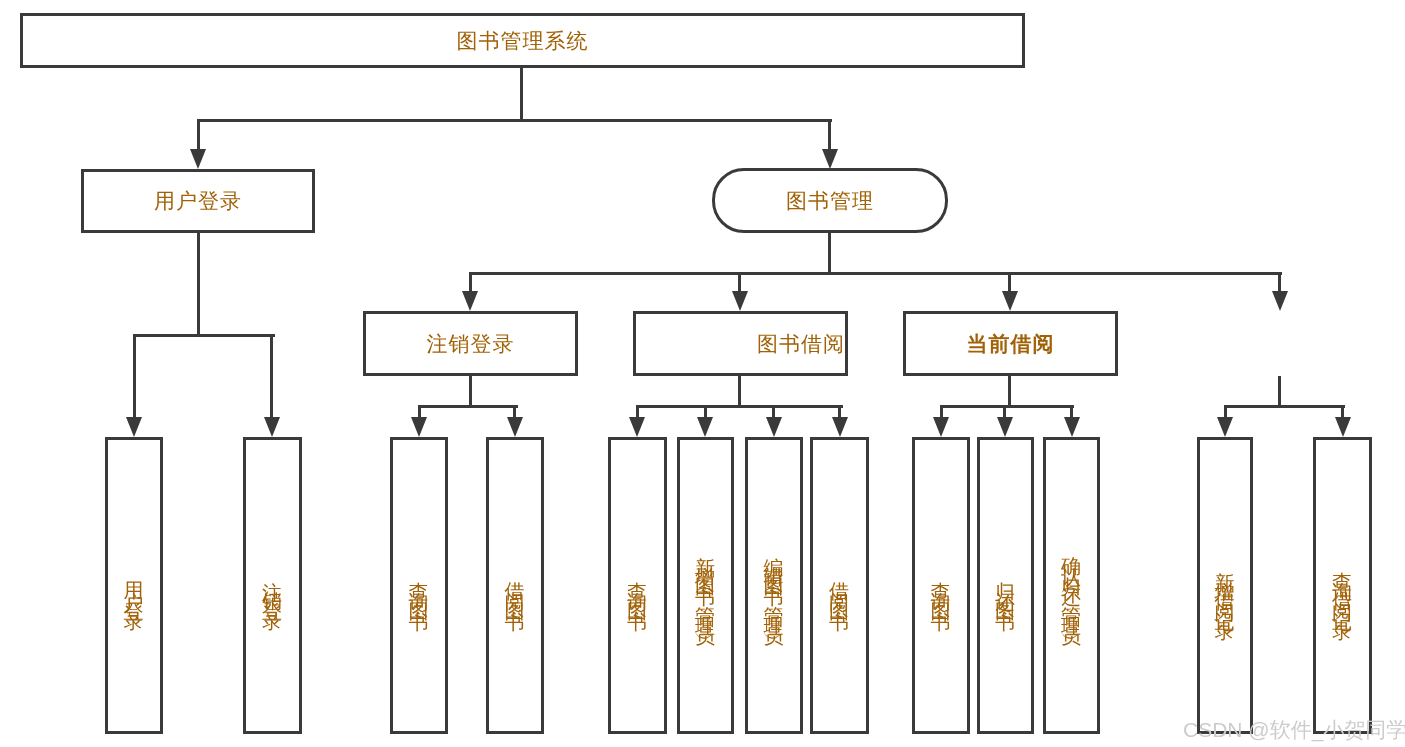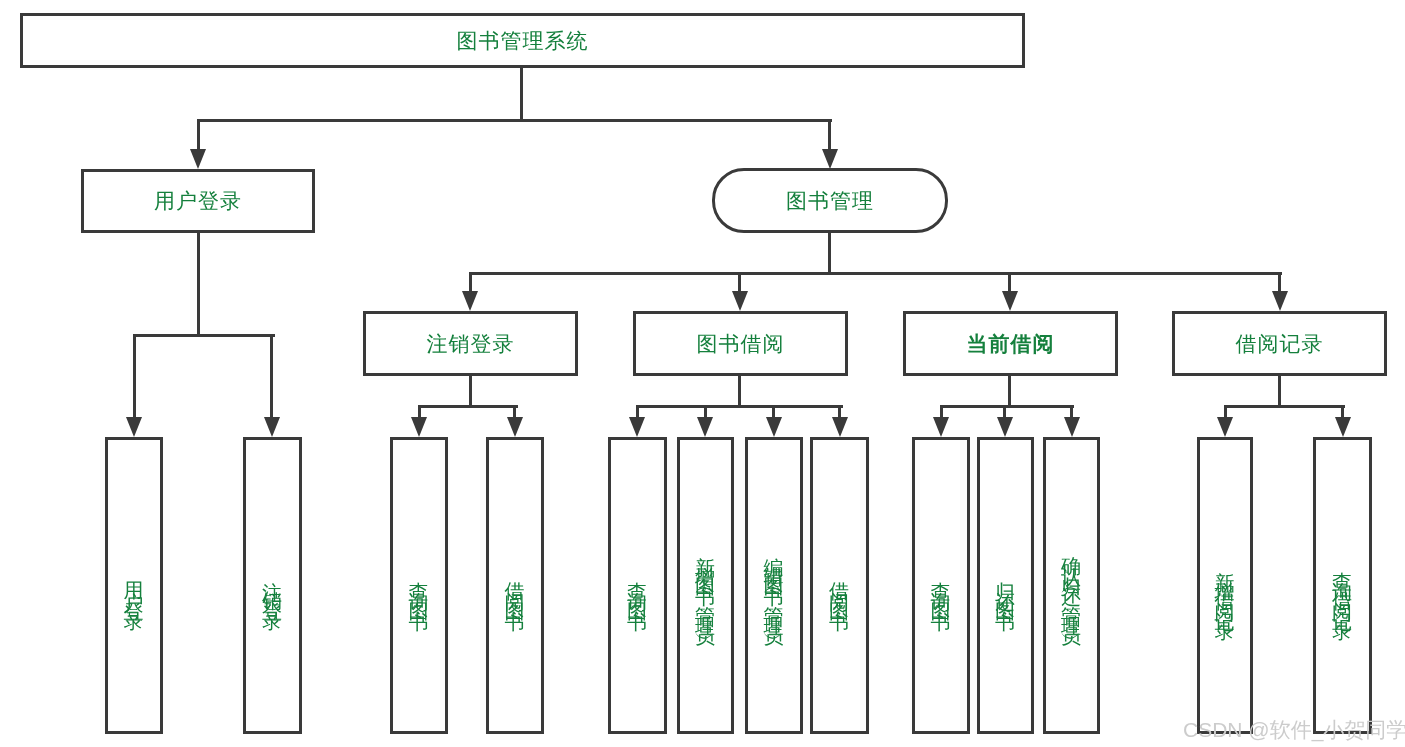--- a/index.html
+++ b/index.html
@@ -12,21 +12,21 @@
     overflow: hidden;
   }
   .box {
     position: absolute;
     box-sizing: border-box;
     border: 3px solid #3a3a3a;
     background: #ffffff;
     display: flex;
     align-items: center;
     justify-content: center;
-    color: #15803d;
+    color: #a16207;
   }
   .h-box { font-size: 21px; letter-spacing: 1px; }
   .v-box {
     writing-mode: vertical-rl;
     text-orientation: mixed;
     font-size: 20px;
     letter-spacing: 10px;
     line-height: 1;
   }
   .line { position: absolute; background: #3a3a3a; }
@@ -84,28 +84,25 @@
   <div class="line" style="left:738px;top:272px;width:3px;height:22px;"></div>
   <div class="arrow" style="left:732px;top:291px;"></div>
   <div class="line" style="left:1008px;top:272px;width:3px;height:22px;"></div>
   <div class="arrow" style="left:1002px;top:291px;"></div>
   <div class="line" style="left:1278px;top:272px;width:3px;height:22px;"></div>
   <div class="arrow" style="left:1272px;top:291px;"></div>
 
   <div class="box h-box" style="left:363px;top:311px;width:215px;height:65px;">
     <span>注销登录</span>
   </div>
-  <div class="box h-box" style="left:633px;top:311px;width:215px;height:65px;">
+  <div class="box h-box" style="left:633px;top:311px;width:215px;height:65px;justify-content:flex-end;">
     <span>图书借阅</span>
   </div>
   <div class="box h-box" style="left:903px;top:311px;width:215px;height:65px;font-weight:bold;">
     <span>当前借阅</span>
-  </div>
-  <div class="box h-box" style="left:1172px;top:311px;width:215px;height:65px;">
-    <span>借阅记录</span>
   </div>
 
   <div class="line" style="left:469px;top:376px;width:3px;height:32px;"></div>
   <div class="line" style="left:418px;top:405px;width:100px;height:3px;"></div>
   <div class="line" style="left:418px;top:405px;width:3px;height:16px;"></div>
   <div class="arrow" style="left:411px;top:417px;"></div>
   <div class="line" style="left:513px;top:405px;width:3px;height:16px;"></div>
   <div class="arrow" style="left:507px;top:417px;"></div>
 
   <div class="line" style="left:738px;top:376px;width:3px;height:32px;"></div>

